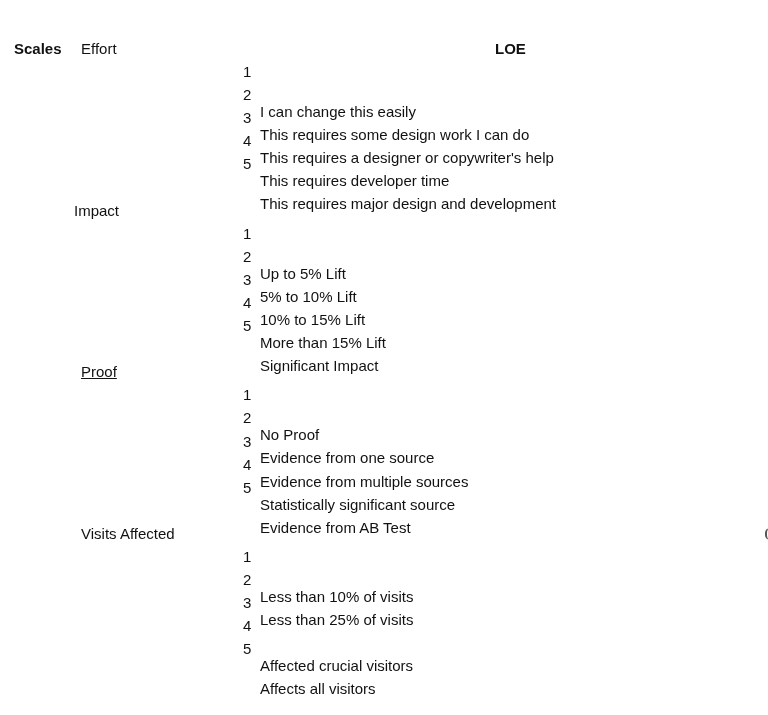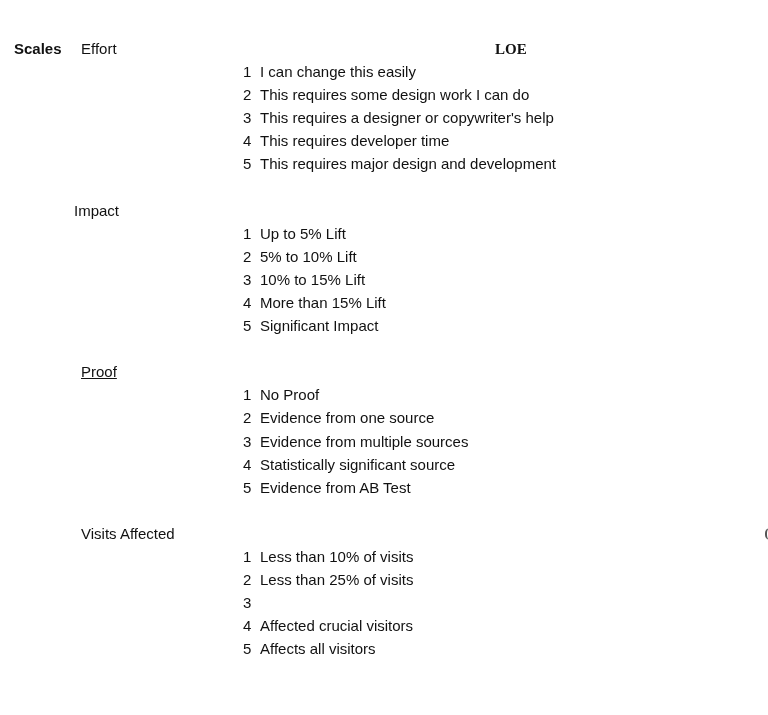--- a/index.html
+++ b/index.html
@@ -3,29 +3,29 @@
 <meta charset="utf-8">
 <style>
   html, body { margin: 0; padding: 0; background: #ffffff; }
   body {
     width: 768px; height: 715px; position: relative; overflow: hidden;
     font-family: "Liberation Sans", sans-serif; color: #111111; font-size: 15px;
   }
   .abs { position: absolute; white-space: nowrap; line-height: 18px; }
   .bold { font-weight: bold; }
   .num { position: absolute; left: 243px; width: 14px; }
-  .txt { position: absolute; left: 260px; }
+  .txt { position: absolute; left: 260px; margin-top: 40px; }
   .row { position: absolute; left: 0; width: 768px; height: 18px; }
   .edge-glyph { position: absolute; left: 765px; top: 528px; width: 3px; height: 12px; border-left: 2px solid #555; border-radius: 6px 0 0 6px; }
 </style>
 </head>
 <body>
 
 <div class="abs bold" style="left:14px; top:40px;">Scales</div>
-<div class="abs bold" style="left:495px; top:40px;font-family:Liberation Serif, serif;">LOE</div>
+<div class="abs bold" style="left:495px; top:40px;">LOE</div>
 
 <div>
   <div class="abs" style="left:81px; top:40px;">Effort</div>
   <div class="row" style="top:63px;">
       <span class="num">1</span>
       <span class="txt">I can change this easily</span>
     </div>
   <div class="row" style="top:86px;">
       <span class="num">2</span>
       <span class="txt">This requires some design work I can do</span>

